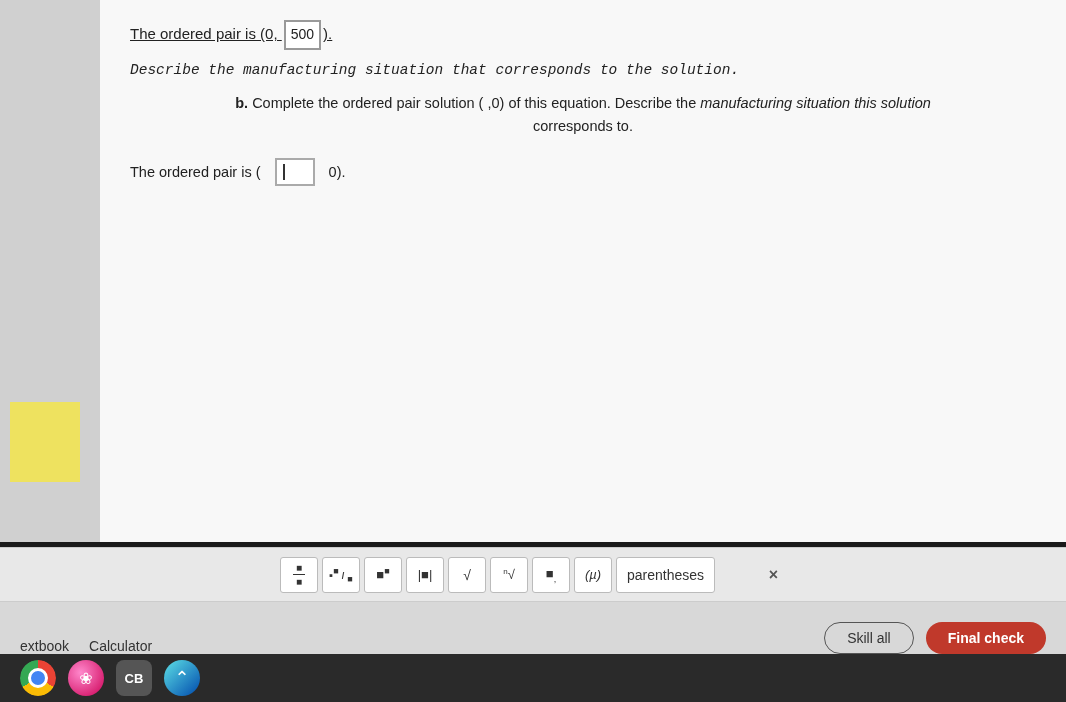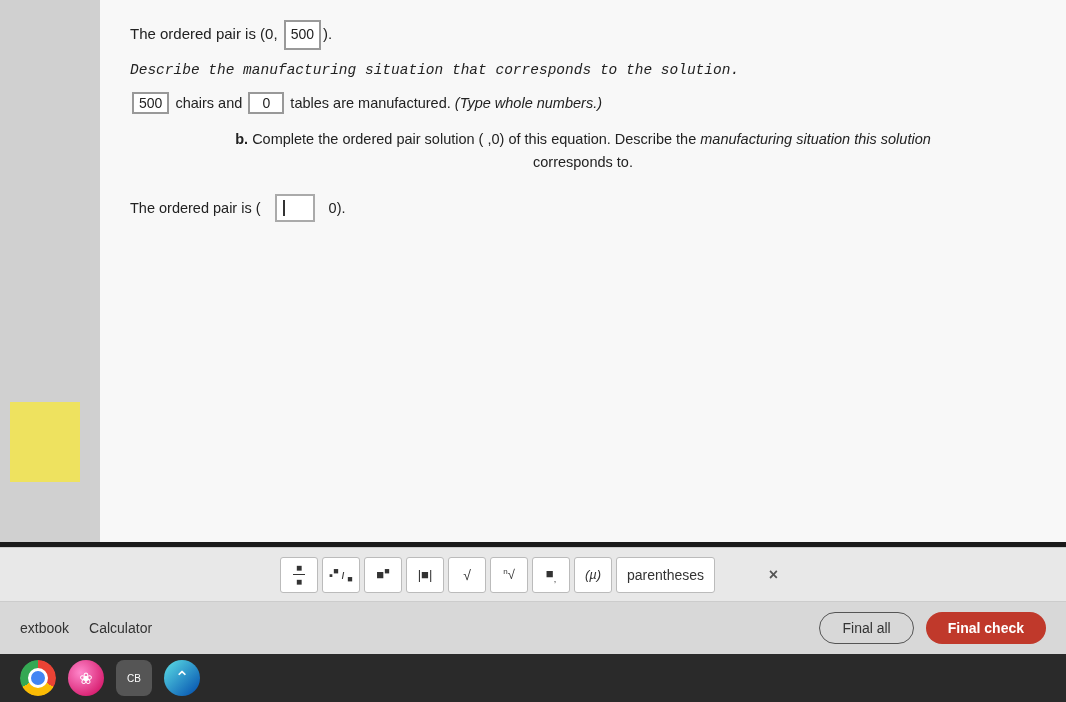--- a/index.html
+++ b/index.html
@@ -45,20 +45,21 @@
     }
 
     .problem-text {
       font-size: 15px;
       color: #222;
       line-height: 1.7;
     }
 
     .ordered-pair-line {
       margin-bottom: 12px;
+      text-decoration: underline;
     }
 
     .describe-line {
       font-style: italic;
       margin-bottom: 14px;
       font-size: 14.5px;
       color: #222;
       font-family: Liberation Mono, monospace;
     }
 
@@ -175,21 +176,21 @@
 
     
     .bottom-bar {
       position: absolute;
       bottom: 48px;
       left: 0;
       right: 0;
       height: 52px;
       background: #d8d8d8;
       display: flex;
-      align-items: center;
+      align-items: flex-end;
       padding: 0 20px;
       gap: 20px;
     }
 
     .nav-link {
       font-size: 14px;
       color: #333;
       cursor: pointer;
       text-decoration: none;
     }
@@ -285,22 +286,22 @@
 
     .taskbar-icon-cb {
       background: #555;
       border-radius: 8px;
       width: 36px;
       height: 36px;
       display: flex;
       align-items: center;
       justify-content: center;
       color: #fff;
-      font-size: 10px;
-      font-weight: normal;
+      font-size: 13px;
+      font-weight: bold;
     }
 
     .taskbar-icon-blue {
       background: linear-gradient(135deg, #4fc3f7, #0288d1);
       border-radius: 50%;
     }
 
     .paren-symbol {
       font-size: 13px;
       font-style: italic;
@@ -316,27 +317,20 @@
   </div>
 
   <div class="content-area">
 
     <div class="ordered-pair-line problem-text">
       The ordered pair is (0,&nbsp;<span class="input-box">500</span>).
     </div>
 
     <div class="describe-line">Describe the manufacturing situation that corresponds to the solution.</div>
 
-    <div class="chairs-line">
-      <span class="input-box">500</span>
-      <span> chairs and </span>
-      <span class="input-box">0</span>
-      <span> tables are manufactured. </span>
-      <em>(Type whole numbers.)</em>
-    </div>
 
     <div class="part-b">
       <b>b.</b>
       <span> Complete the ordered pair solution ( ,0) of this equation. Describe the <em>manufacturing situation this solution</em></span><br>
       <span>corresponds to.</span>
     </div>
 
     <div class="ordered-pair-b">
       <span>The ordered pair is (</span>
       <span class="input-box-b">
@@ -394,21 +388,21 @@
   </button>
 
   <span class="toolbar-close">×</span>
 </div>
 
 <div class="bottom-bar">
   <a class="nav-link">extbook</a>
   <a class="nav-link">Calculator</a>
 
   <div class="bottom-actions">
-    <button class="btn-outline">Final all</button>
+    <button class="btn-outline">Skill all</button>
     <button class="btn-final">Final check</button>
   </div>
 </div>
 
 <div class="taskbar">
 
   <div class="taskbar-icon">
     <div class="chrome-icon"></div>
   </div>
 

